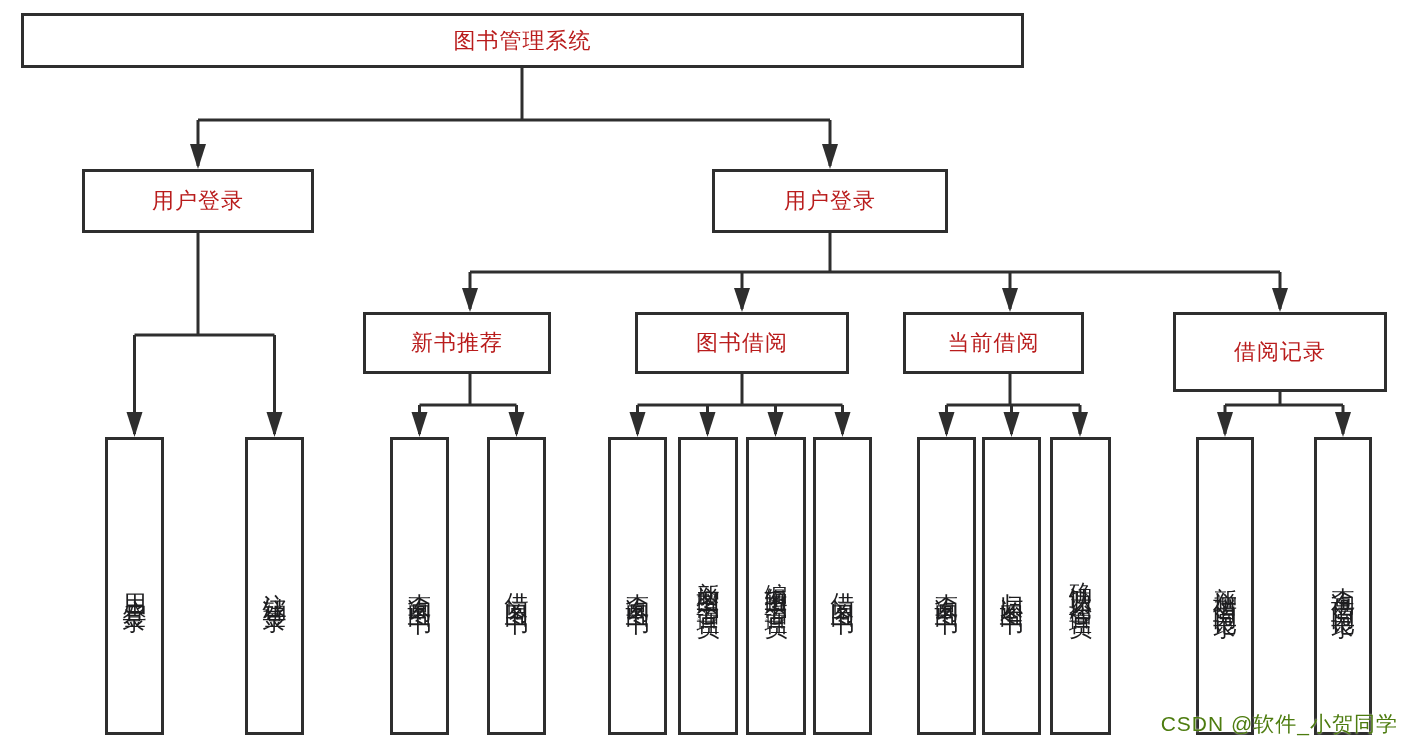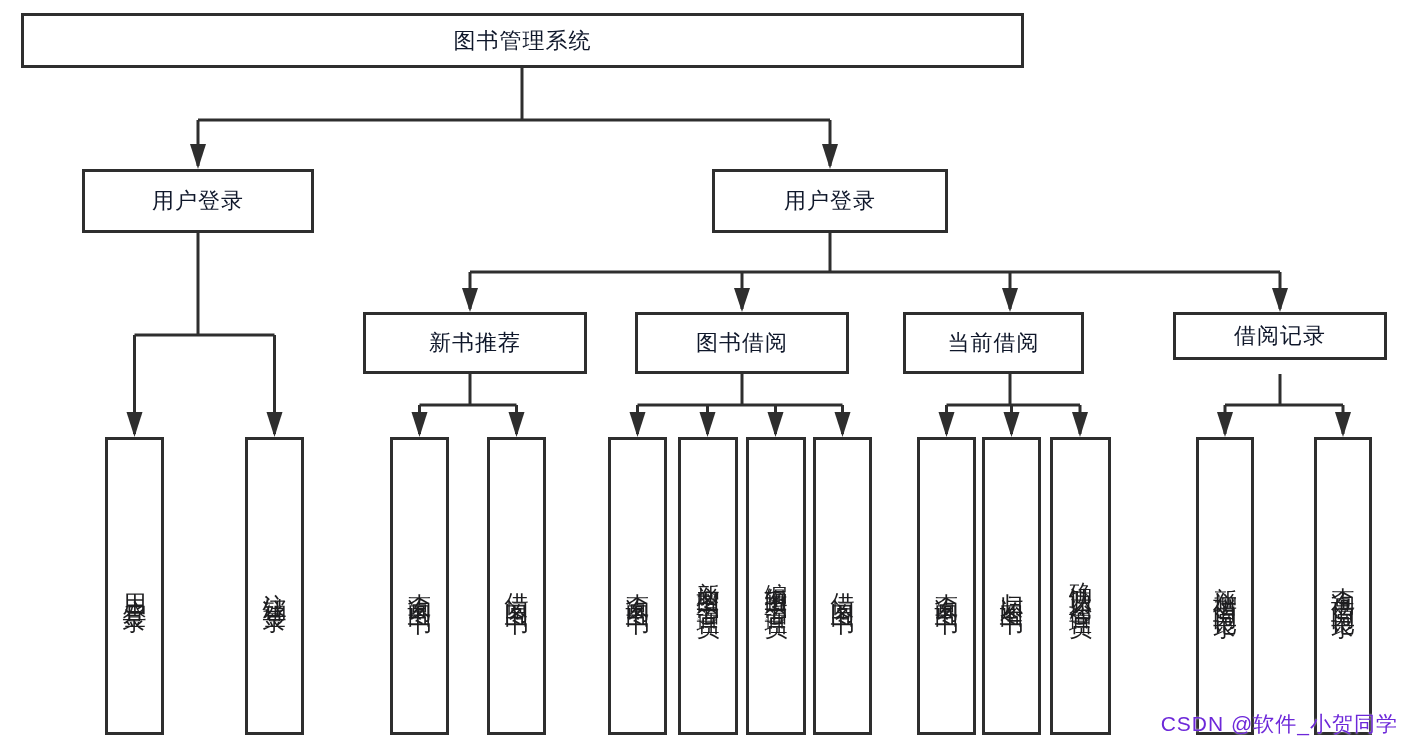--- a/index.html
+++ b/index.html
@@ -22,21 +22,21 @@
   }
   .hbox {
     position: absolute;
     box-sizing: border-box;
     border: 3px solid #2e2e2e;
     background: #ffffff;
     display: flex;
     align-items: center;
     justify-content: center;
     font-size: 22px;
-    color: #0f172a;
+    color: #b91c1c;
     letter-spacing: 1px;
     white-space: nowrap;
   }
   .vbox {
     position: absolute;
     box-sizing: border-box;
     top: 437px;
     height: 298px;
     width: 59px;
     border: 3px solid #2e2e2e;
@@ -54,33 +54,33 @@
   }
   .vbox.long span {
     font-size: 23px;
     letter-spacing: 5px;
   }
   #watermark {
     position: absolute;
     right: 7px;
     bottom: 9px;
     font-size: 21px;
-    color: #6d28d9;
+    color: #4d7c0f;
     text-shadow: 0 0 2px #ffffff;
     letter-spacing: 1px;
     white-space: nowrap;
   }
   
   #node-root        { left: 21px;   top: 13px;  width: 1003px; height: 55px; }
   #node-user-login  { left: 82px;   top: 169px; width: 232px;  height: 64px; }
   #node-book-mgmt   { left: 712px;  top: 169px; width: 236px;  height: 64px; }
-  #node-new-book    { left: 363px;  top: 312px; width: 224px;  height: 62px; }
+  #node-new-book    { left: 363px;  top: 312px; width: 188px;  height: 62px; }
   #node-borrowing   { left: 635px;  top: 312px; width: 214px;  height: 62px; }
   #node-current     { left: 903px;  top: 312px; width: 181px;  height: 62px; }
-  #node-records     { left: 1173px; top: 312px; width: 214px;  height: 48px; }
+  #node-records     { left: 1173px; top: 312px; width: 214px;  height: 80px; }
   #leaf-u1 { left: 105px; }
   #leaf-u2 { left: 245px; }
   #leaf-n1 { left: 390px; }
   #leaf-n2 { left: 487px; }
   #leaf-b1 { left: 608px; }
   #leaf-b2 { left: 678px; width: 60px; }
   #leaf-b3 { left: 746px; width: 60px; }
   #leaf-b4 { left: 813px; }
   #leaf-c1 { left: 917px; }
   #leaf-c2 { left: 982px; }

